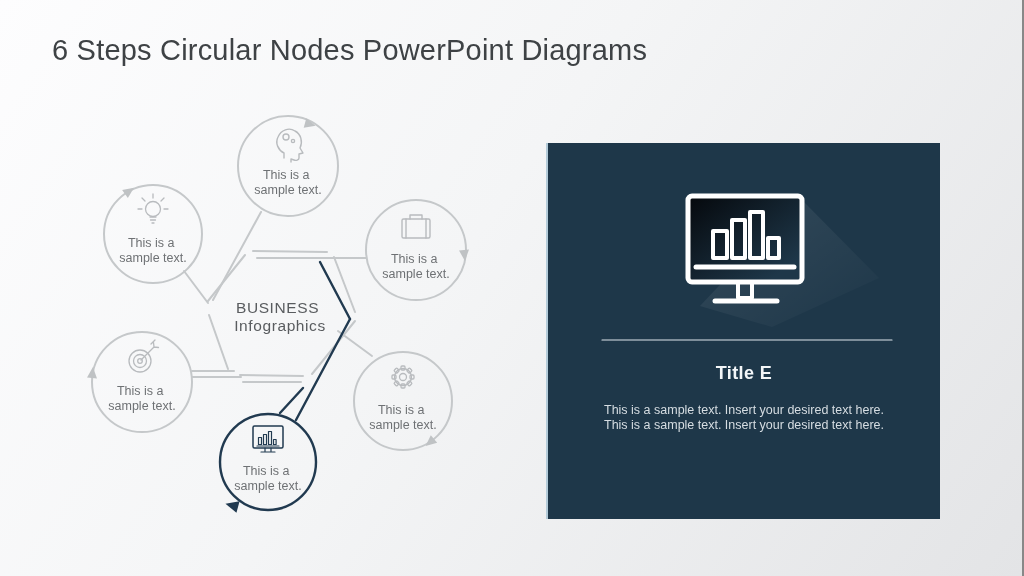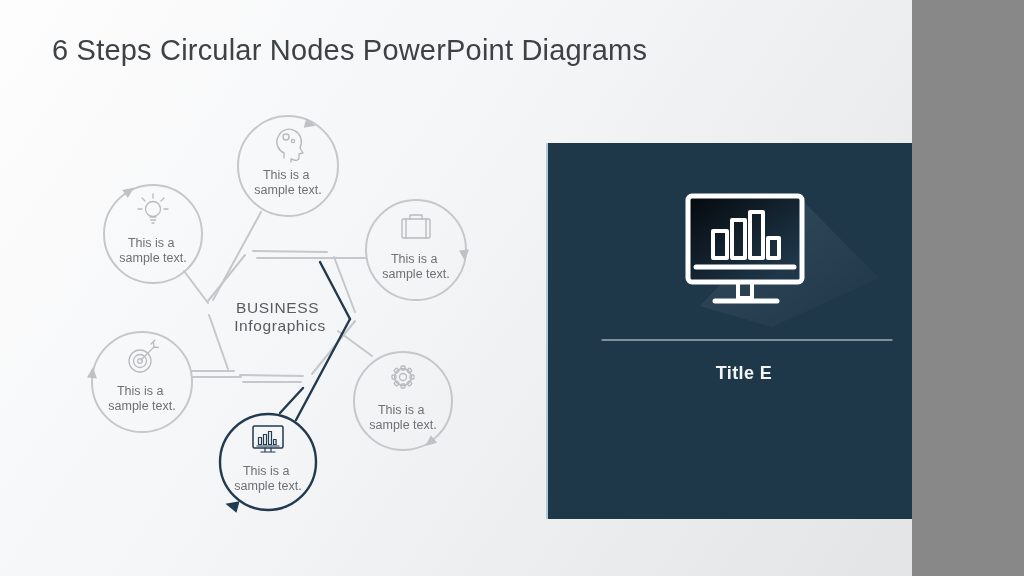--- a/index.html
+++ b/index.html
@@ -1,17 +1,17 @@
 <!DOCTYPE html>
 <html><head>
 <meta charset="utf-8">
 <style>
   html,body{margin:0;padding:0;background:#888;}
   .slide{
-    position:relative;width:912px;height:576px;overflow:hidden;
+    position:relative;width:1022px;height:576px;overflow:hidden;
     background:linear-gradient(125deg,#fdfdfe 0%,#f4f5f6 45%,#e3e4e6 100%);
     font-family:"Liberation Sans",sans-serif;
   }
   .slide-title{
     position:absolute;left:52px;top:34px;margin:0;
     font-size:29px;font-weight:400;color:#3e4245;letter-spacing:.2px;
   }
   .diagram-svg{position:absolute;left:0;top:0;}
   .node-label{font-size:12.5px;fill:#6e7174;}
   .center-label{font-size:15.5px;fill:#595c5f;letter-spacing:.6px;}
@@ -194,15 +194,16 @@
         </g>
         <path d="M148,124 H246" stroke-width="5"></path>
         <rect x="190" y="139" width="14" height="16" stroke-width="4"></rect>
         <path d="M167,158 H229" stroke-width="5"></path>
       </g>
 
       <path d="M54,197 H344" stroke="#dde5eb" stroke-width="1.2"></path>
     </svg>
 
     <div class="panel-title">Title E</div>
+    <div class="panel-body">This is a sample text. Insert your desired text here. This is a sample text. Insert your desired text here.</div>
   </div>
 
 </div>
 
 </body></html>

